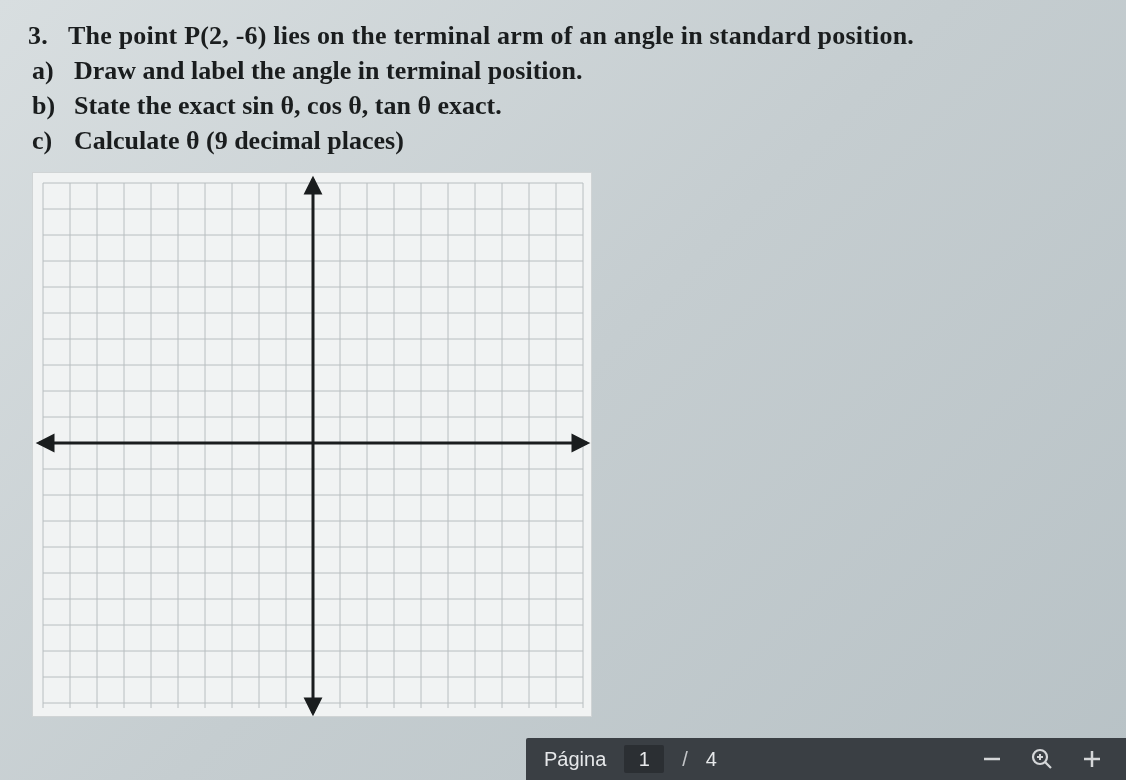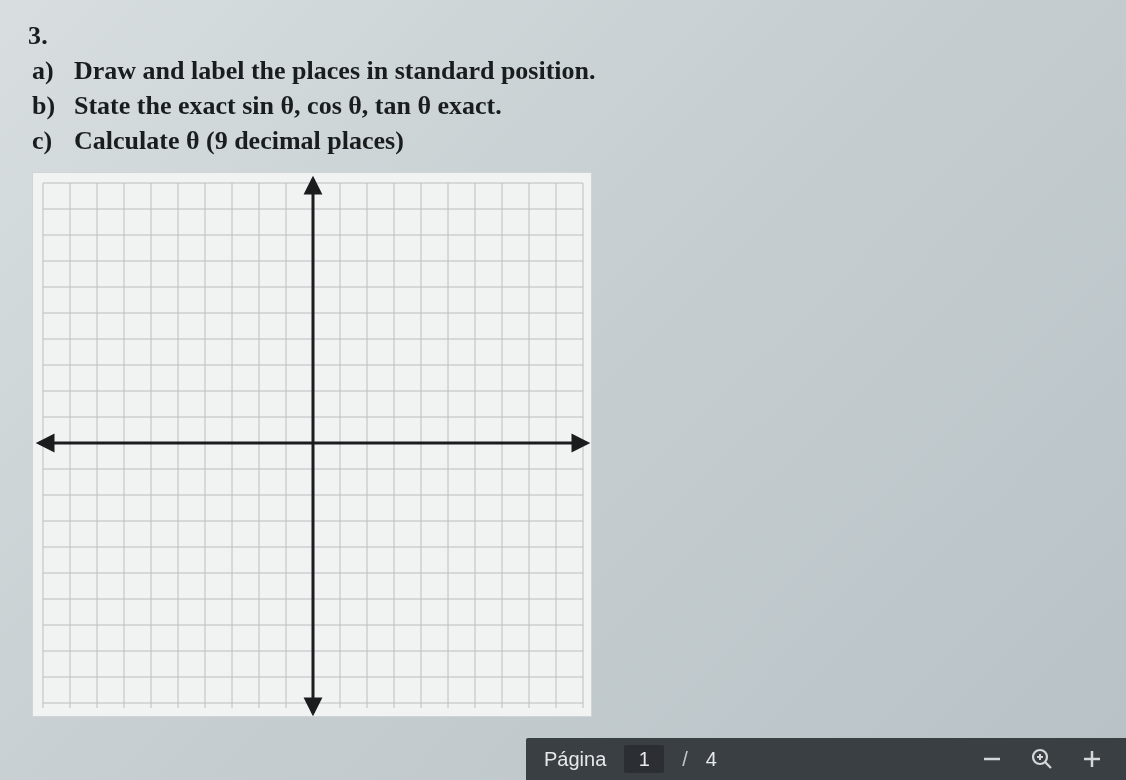--- a/index.html
+++ b/index.html
@@ -83,25 +83,26 @@
   }
   .tb-btn svg { stroke: #e6e8ea; }
 </style>
 </head>
 <body>
 
 <div class="page">
 
   <div class="q-line q-main">
     <span class="q-num">3.</span>
+    <span>The point P(2, -6) lies on the terminal arm of an angle in standard position.</span>
   </div>
 
   <div class="sub-line">
     <span class="sub-label">a)</span>
-    <span>Draw and label the places in standard position.</span>
+    <span>Draw and label the angle in terminal position.</span>
   </div>
 
   <div class="sub-line">
     <span class="sub-label">b)</span>
     <span>
       <span>State the </span><span class="underline">exact</span><span> sin θ, cos θ, tan θ exact.</span>
     </span>
   </div>
 
   <div class="sub-line">

